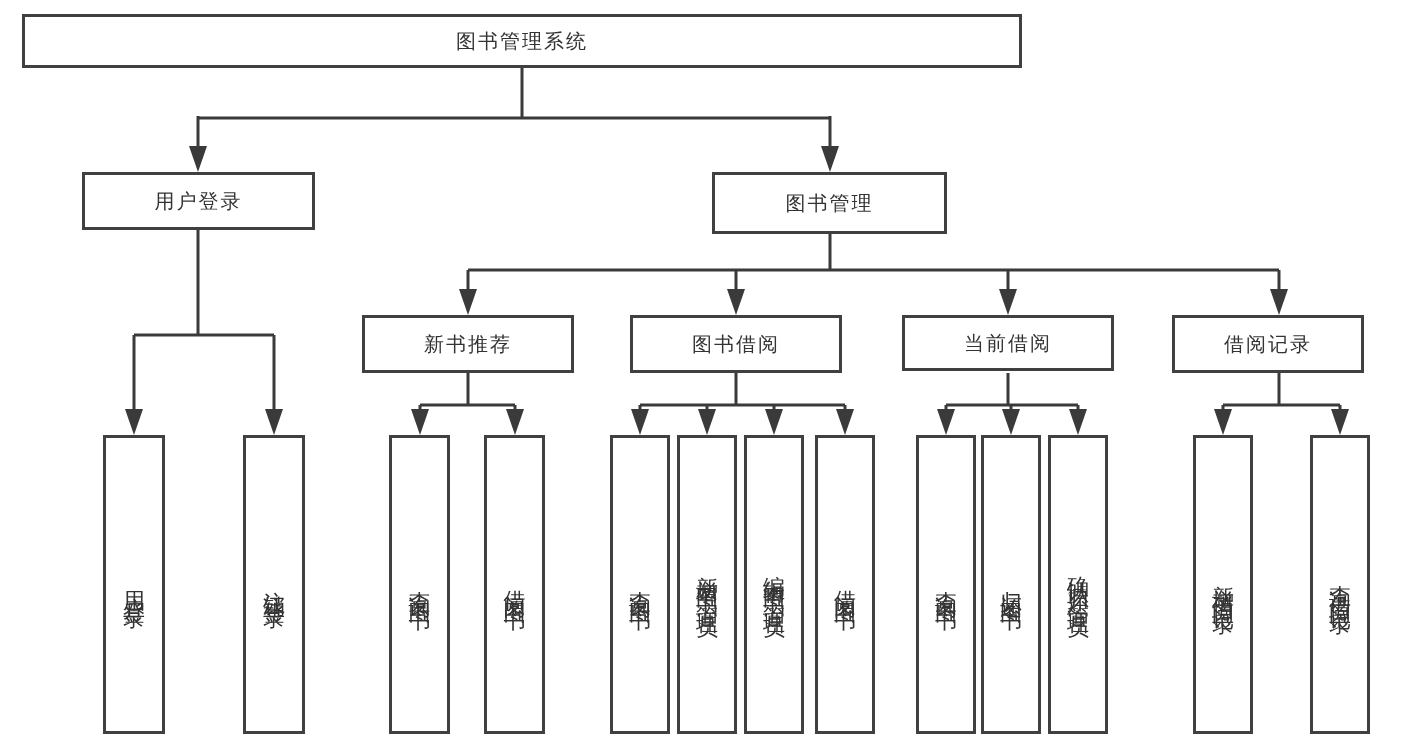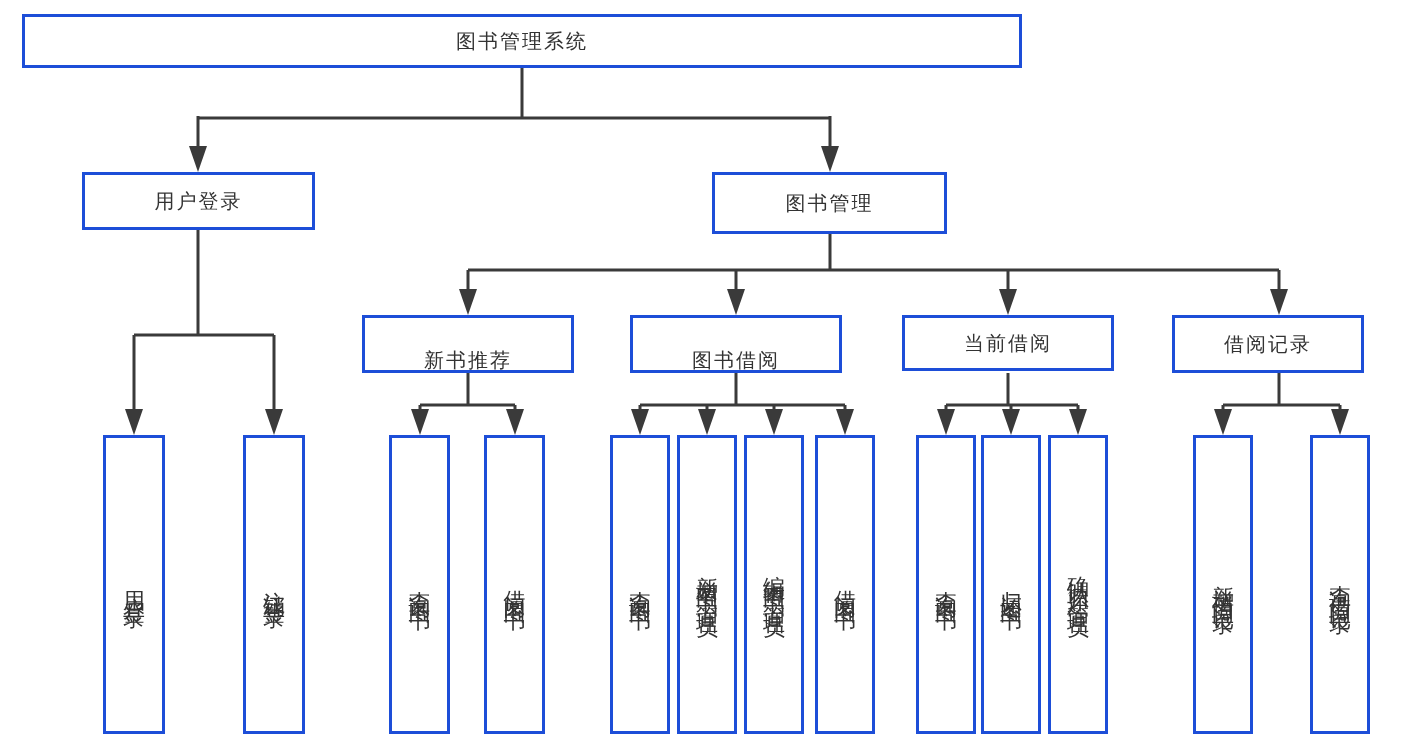--- a/index.html
+++ b/index.html
@@ -19,40 +19,40 @@
   .wires path {
     stroke: #3a3a3a;
     stroke-width: 3;
     fill: none;
   }
   .wires polygon { fill: #3a3a3a; }
   .node {
     position: absolute;
     box-sizing: border-box;
     background: #ffffff;
-    border: 3px solid #1d4ed8;
+    border: 3px solid #404040;
     display: flex;
     align-items: center;
     justify-content: center;
     color: #333333;
     text-align: center;
   }
   .h-label { font-size: 20px; letter-spacing: 2px; line-height: 1; white-space: nowrap; }
   .leaf span {
     writing-mode: vertical-rl;
     font-size: 22px;
     letter-spacing: 6px;
     line-height: 1;
     white-space: nowrap;
   }
   .root  { left: 22px;  top: 14px;  width: 1000px; height: 54px; }
   .lv2-a { left: 82px;  top: 172px; width: 233px;  height: 58px; }
   .lv2-b { left: 712px; top: 172px; width: 235px;  height: 62px; }
-  .lv3-a { left: 362px;  top: 315px; width: 212px; height: 58px; align-items: flex-end; }
-  .lv3-b { left: 630px;  top: 315px; width: 212px; height: 58px; align-items: flex-end; }
+  .lv3-a { left: 362px;  top: 315px; width: 212px; height: 58px; }
+  .lv3-b { left: 630px;  top: 315px; width: 212px; height: 58px; }
   .lv3-c { left: 902px;  top: 315px; width: 212px; height: 56px; }
   .lv3-d { left: 1172px; top: 315px; width: 192px; height: 58px; }
   .leaf { top: 435px; height: 299px; width: 62px; }
   .lf-1  { left: 103px; }
   .lf-2  { left: 243px; }
   .lf-3  { left: 389px; width: 61px; }
   .lf-4  { left: 484px; width: 61px; }
   .lf-5  { left: 610px; width: 60px; }
   .lf-6  { left: 677px; width: 60px; }
   .lf-7  { left: 744px; width: 60px; }

